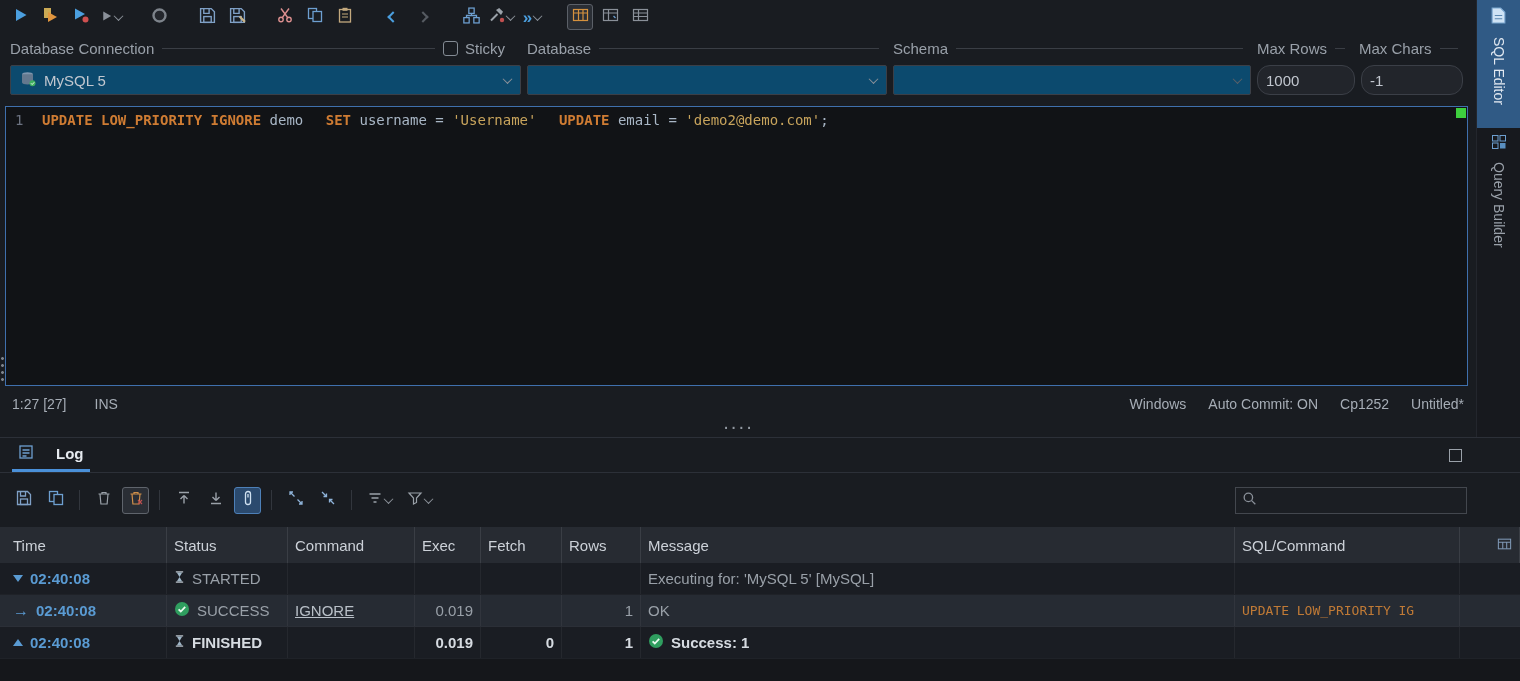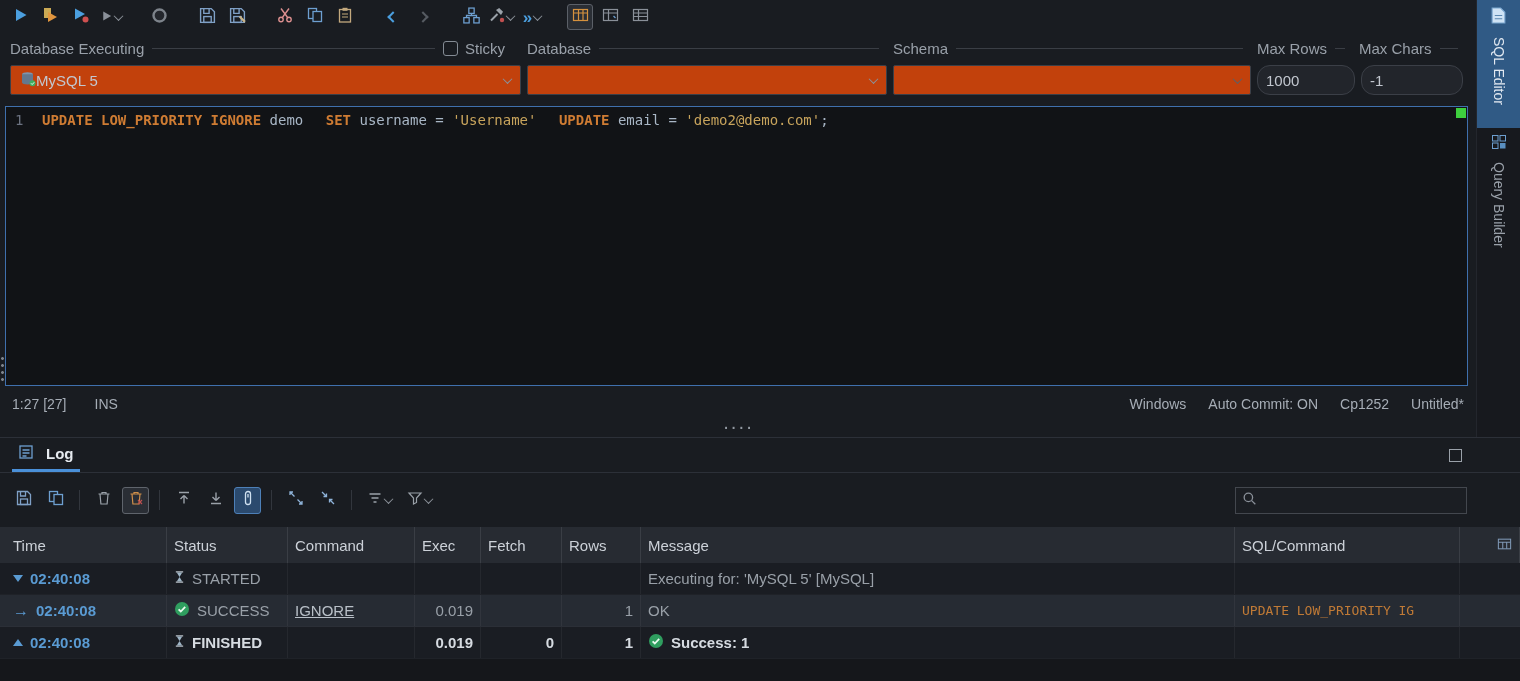--- a/index.html
+++ b/index.html
@@ -27,21 +27,21 @@
   .g-conn { width:433px; }
   .g-sticky { width:78px; display:flex; align-items:center; gap:7px; margin-right:6px; }
   .g-db { width:360px; margin-right:6px; }
   .g-schema { width:358px; margin-right:6px; }
   .g-rows { width:96px; margin-right:6px; }
   .g-chars { flex:1; }
   .checkbox { width:15px; height:15px; border:1.5px solid #848b94; border-radius:3px; background:transparent; }
 
   
   .conn-inputs { height:32px; display:flex; align-items:center; padding:0 10px; gap:6px; margin-top:2px; }
-  .combo { height:30px; background:#c2410c; border:1px solid #3b3f47; border-radius:2px; display:flex; align-items:center; padding:0 9px; font-size:15px; color:#c2c7cf; }
+  .combo { height:30px; background:#0c4a6e; border:1px solid #3b3f47; border-radius:2px; display:flex; align-items:center; padding:0 9px; font-size:15px; color:#c2c7cf; gap:8px; }
   .combo .chev { margin-left:auto; }
   .w-conn { width:511px; } .w-db { width:360px; } .w-schema { width:358px; }
   .tinput { width:98px; height:30px; background:#22252b; border:1px solid #3b3f47; border-radius:13px; color:#c2c7cf; font-size:15px; padding:0 8px; font-family:"Liberation Sans", sans-serif; }
   .w-chars { width:102px; }
 
   
   .editor { flex:1; margin:10px 8px 0 5px; background:#111316; border:1px solid #3f70ad; position:relative; font-family:"DejaVu Sans Mono", monospace; font-size:14px; overflow:hidden; }
   .code-line { display:flex; padding-top:5px; white-space:pre; }
   .gutter { width:22px; text-align:left; padding-left:9px; color:#6b7280; flex:none; }
   .tok-kw { color:#cf7c33; font-weight:bold;padding-left:14px; }
@@ -62,21 +62,21 @@
   
   .side-tabs { width:44px; background:#17191e; display:flex; flex-direction:column; border-left:1px solid #23262d; }
   .side-tab { display:flex; flex-direction:column; align-items:center; gap:9px; padding:7px 0; cursor:pointer; }
   .side-tab .vtext { writing-mode:vertical-rl; font-size:14px; color:#99a0a9; }
   .side-tab.active { background:#305a85; height:128px; }
   .side-tab.active .vtext { color:#e2e9f1; }
 
   
   .log-panel { height:244px; border-top:1px solid #2c3038; display:flex; flex-direction:column; background:#191c21; }
   .log-tabbar { height:35px; display:flex; align-items:center; padding:0 12px; border-bottom:1px solid #2c3038; }
-  .log-tab { display:flex; align-items:center; gap:12px; height:100%; padding:0 6px; border-bottom:3px solid #4a90d9; color:#e6eaef; font-weight:bold; font-size:15px; cursor:pointer; }
+  .log-tab { display:flex; align-items:center; gap:22px; height:100%; padding:0 6px; border-bottom:3px solid #4a90d9; color:#e6eaef; font-weight:bold; font-size:15px; cursor:pointer; }
   .maximize-btn { margin-left:auto; margin-right:46px; width:13px; height:13px; border:1.5px solid #9aa1a9; cursor:pointer; }
 
   .log-toolbar { height:54px; display:flex; align-items:center; padding:0 10px; gap:5px; }
   .ibtn { width:27px; height:27px; display:flex; align-items:center; justify-content:center; gap:2px; border:1px solid transparent; border-radius:3px; cursor:pointer; }
   .ibtn.wide { width:auto; padding:0 4px; }
   .ibtn.toggled { background:#2a2e35; border-color:#5f646c; }
   .ibtn.toggled-blue { background:#2b4a6e; border-color:#4d80b8; }
   .isep { width:1px; height:20px; background:#32363d; margin:0 5px; }
   .search-box { margin-left:auto; margin-right:43px; width:232px; height:27px; background:#1b1e23; border:1px solid #43474e; display:flex; align-items:center; padding:0 6px; gap:5px; }
   .search-box input { flex:1; background:transparent; border:none; outline:none; color:#c2c7cf; font-size:14px; font-family:"Liberation Sans", sans-serif; }
@@ -222,21 +222,21 @@
         <div class="tbtn">
           <span><svg width="17" height="16" viewBox="0 0 16 16" fill="none" stroke="#8a9099" stroke-width="1.2">
                 <rect x="1" y="2.5" width="14" height="11"></rect>
                 <path d="M1 6h14M1 9.5h14M6 2.5v11"></path>
               </svg></span>
         </div>
       </div>
 
       <div class="conn-labels">
         <div class="lgroup g-conn">
-          <span>Database Executing</span>
+          <span>Database Connection</span>
           <span class="dline"></span>
         </div>
         <div class="g-sticky">
           <span class="checkbox"></span>
           <span>Sticky</span>
         </div>
         <div class="lgroup g-db">
           <span>Database</span>
           <span class="dline"></span>
         </div>

